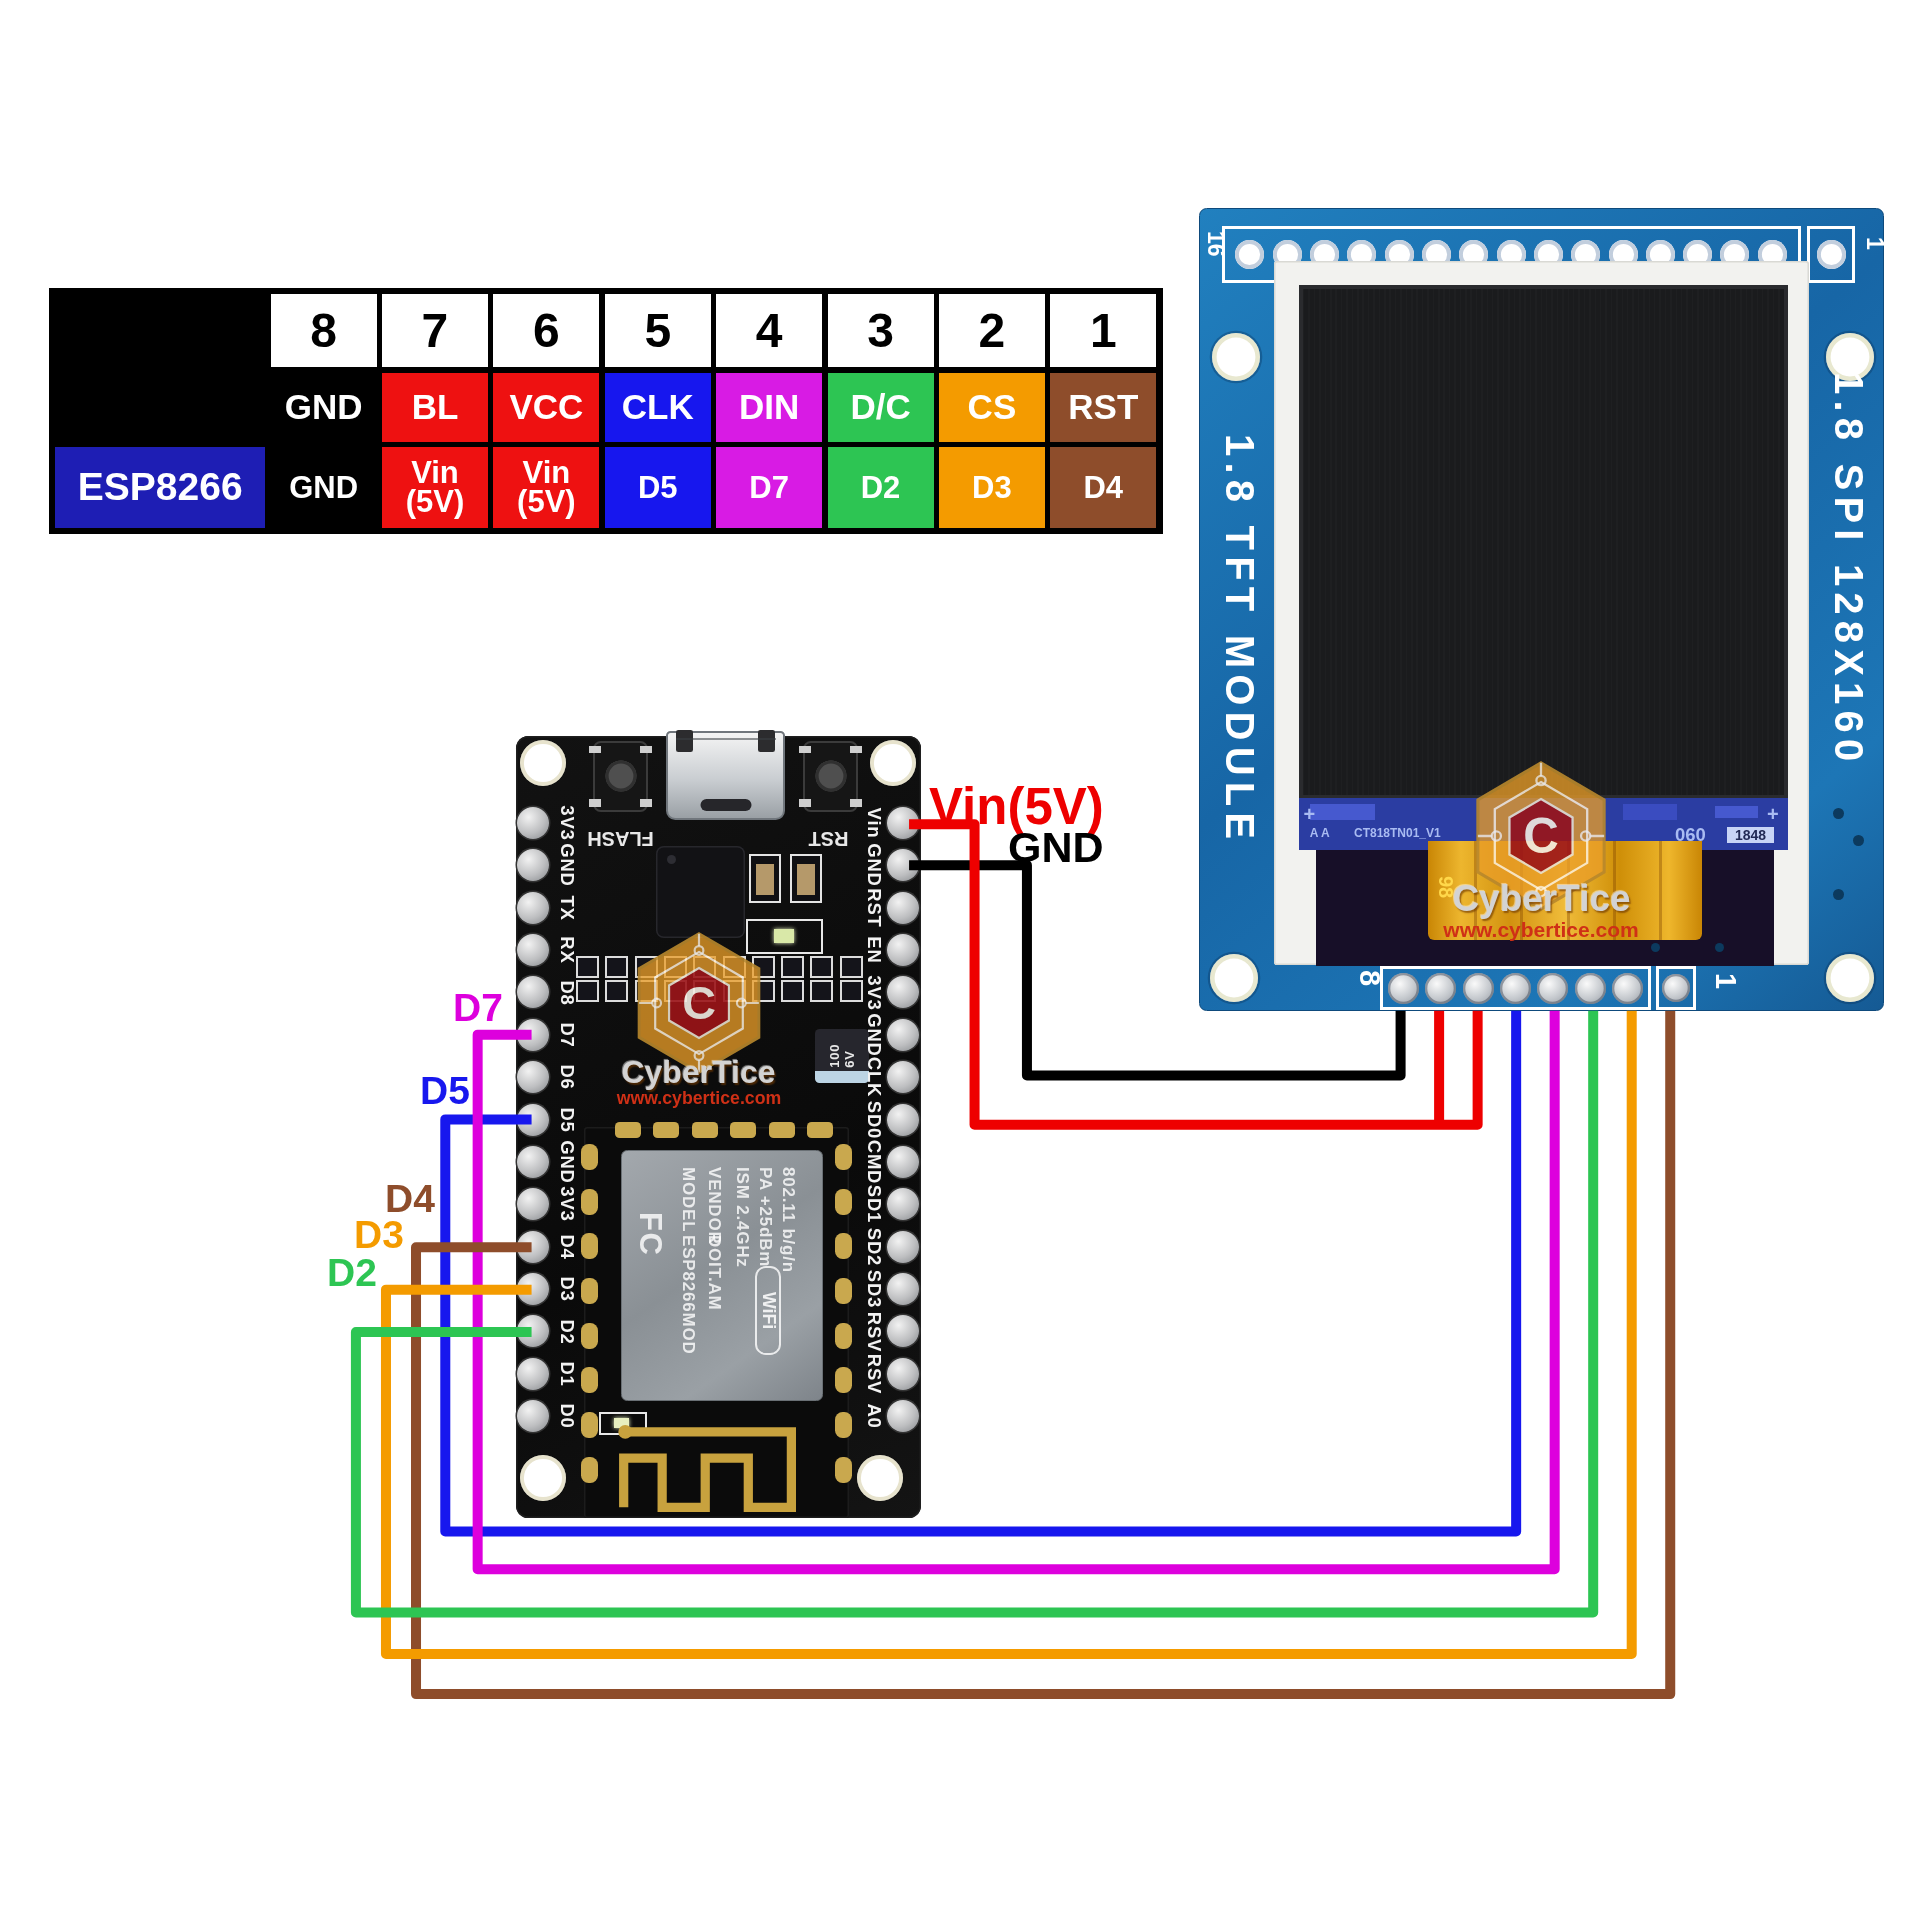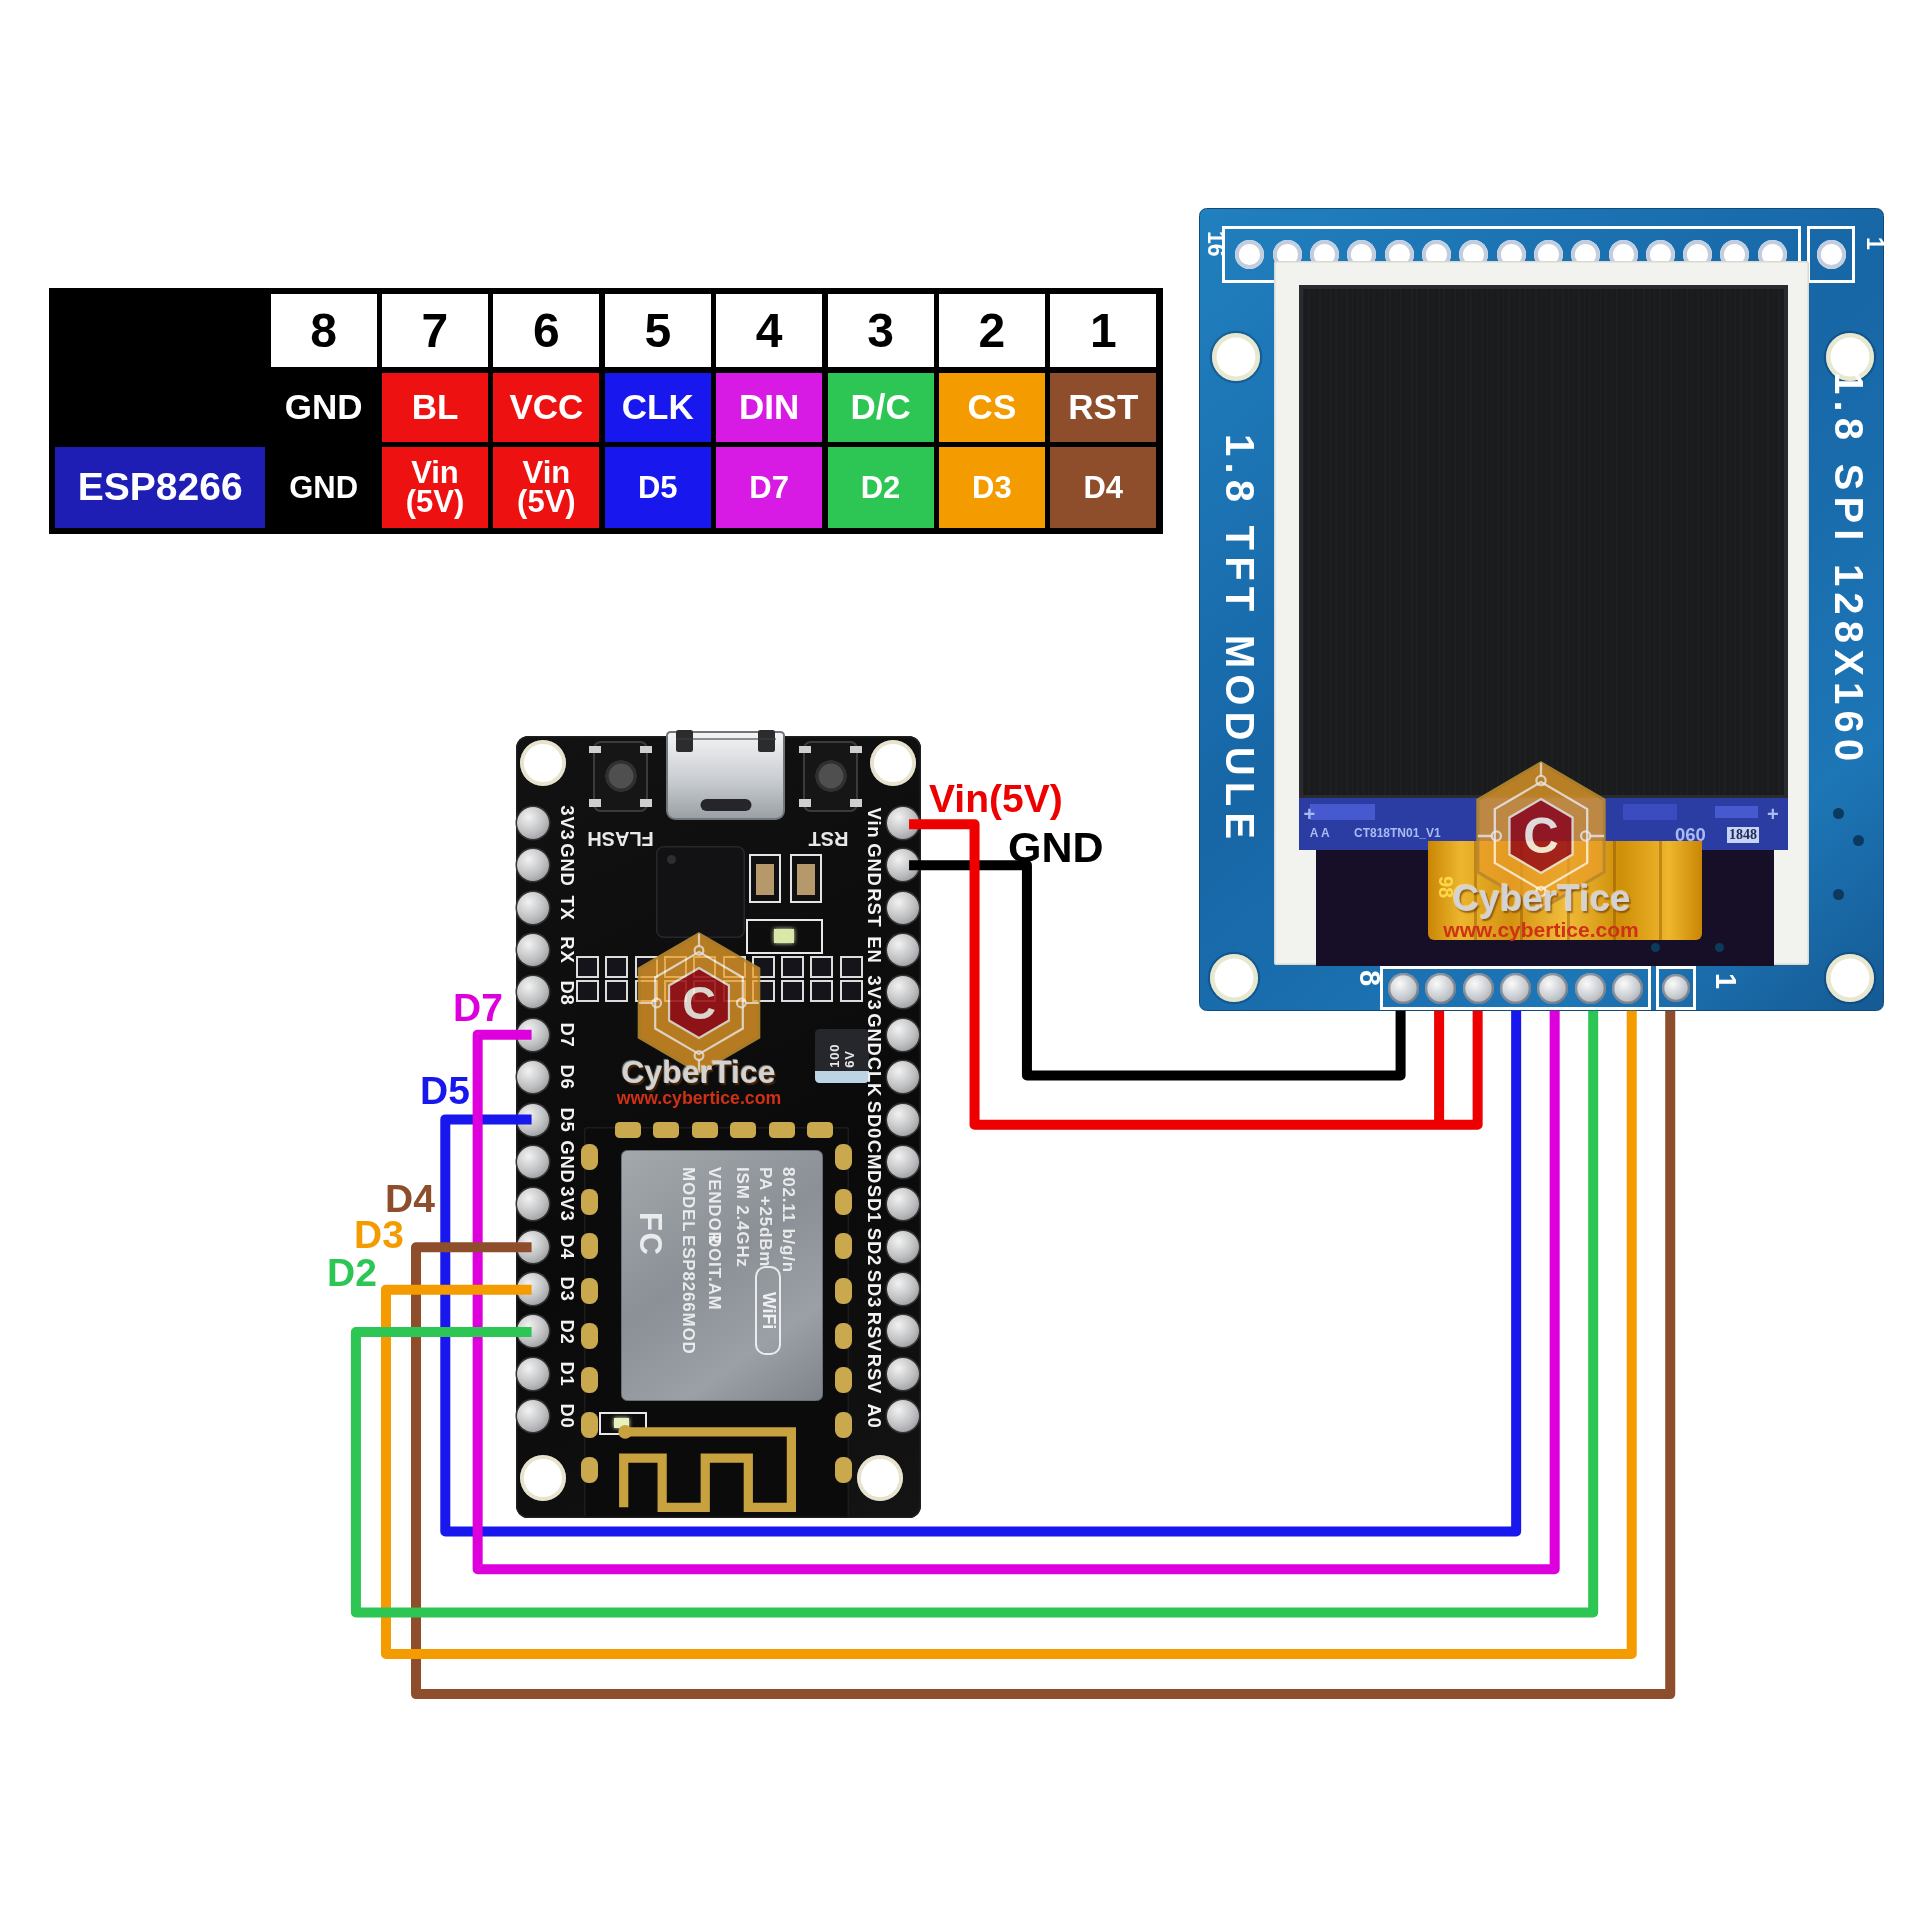--- a/index.html
+++ b/index.html
@@ -211,21 +211,21 @@
   <div id="tft-screen"></div>
 
   <div id="tft-bluestrip">
     <div class="bs-block" style="left:10.8px;top:6.2px;width:65px;height:15.4px;"></div>
     <div class="bs-block" style="left:324px;top:6.2px;width:54px;height:15.4px;background:#3a4cc0;"></div>
     <div class="bs-block" style="left:416px;top:7.7px;width:43px;height:12.3px;"></div>
     <div class="bs-text" style="left:4.6px;top:4.6px;font-size:20px;">+</div>
     <div class="bs-text" style="left:10.8px;top:28px;">A A</div>
     <div class="bs-text" style="left:55px;top:28px;">CT818TN01_V1</div>
     <div class="bs-text" style="left:376px;top:26px;font-size:18.5px;">060</div>
-    <div class="bs-text" style="left:428px;top:29px;background:#c8d4f6;color:#222a55;font-size:14px;padding:0 2px;font-family:Liberation Serif, serif;">1848</div>
+    <div class="bs-text" style="left:428px;top:29px;background:#c8d4f6;color:#222a55;font-size:14px;padding:0 8px;">1848</div>
     <div class="bs-text" style="left:468px;top:4.6px;font-size:20px;">+</div>
   </div>
 
   <div id="tft-cutout"></div>
   <div id="tft-flex">
     <div class="flexline" style="left:46px;"></div>
       <div class="flexline" style="left:92px;"></div>
     <div class="flexline" style="left:139px;"></div>
       <div class="flexline" style="left:185px;"></div>
     <div class="flexline" style="left:231px;"></div>
@@ -461,20 +461,20 @@
     <polyline points="690,1453 578,1453 578,1988 1968,1988 1968,1312" fill="none" stroke="#1717ee" stroke-width="13" stroke-linejoin="round"></polyline>
     <polyline points="690,1343 620,1343 620,2037 2018,2037 2018,1312" fill="none" stroke="#dd00dd" stroke-width="13" stroke-linejoin="round"></polyline>
     <polyline points="690,1619 540,1619 540,2199 2168,2199 2168,1312" fill="none" stroke="#8e4d2b" stroke-width="13" stroke-linejoin="round"></polyline>
     <polyline points="690,1674 501,1674 501,2147 2118,2147 2118,1312" fill="none" stroke="#f49b00" stroke-width="13" stroke-linejoin="round"></polyline>
     <polyline points="690,1729 462,1729 462,2093 2068,2093 2068,1312" fill="none" stroke="#2dc553" stroke-width="13" stroke-linejoin="round"></polyline>
     <polyline points="1180,1123 1333,1123 1333,1396 1818,1396 1818,1312" fill="none" stroke="#000000" stroke-width="13" stroke-linejoin="round"></polyline>
     <polyline points="1180,1070 1265,1070 1265,1460 1918,1460 1918,1312" fill="none" stroke="#ee0000" stroke-width="13" stroke-linejoin="round"></polyline>
     <polyline points="1868,1460 1868,1312" fill="none" stroke="#ee0000" stroke-width="13" stroke-linejoin="round"></polyline>
   </svg>
 
-<div class="wlabel" style="left: 929px; top: 777px; font-size: 39px; color: rgb(238, 0, 0);">Vin(5V)</div>
+<div class="wlabel" style="left: 929px; top: 777px; font-size: 51px; color: rgb(238, 0, 0);">Vin(5V)</div>
 <div class="wlabel" style="left: 1008px; top: 823px; font-size: 43px; color: rgb(0, 0, 0);">GND</div>
 <div class="wlabel" style="left: 420px; top: 1069px; font-size: 39px; color: rgb(23, 23, 238);">D5</div>
 <div class="wlabel" style="left: 453px; top: 986px; font-size: 39px; color: rgb(221, 0, 221);">D7</div>
 <div class="wlabel" style="left: 385px; top: 1177px; font-size: 39px; color: rgb(142, 77, 43);">D4</div>
 <div class="wlabel" style="left: 354px; top: 1213px; font-size: 39px; color: rgb(244, 155, 0);">D3</div>
 <div class="wlabel" style="left: 327px; top: 1251px; font-size: 39px; color: rgb(45, 197, 83);">D2</div>
 
 
 </body></html>

